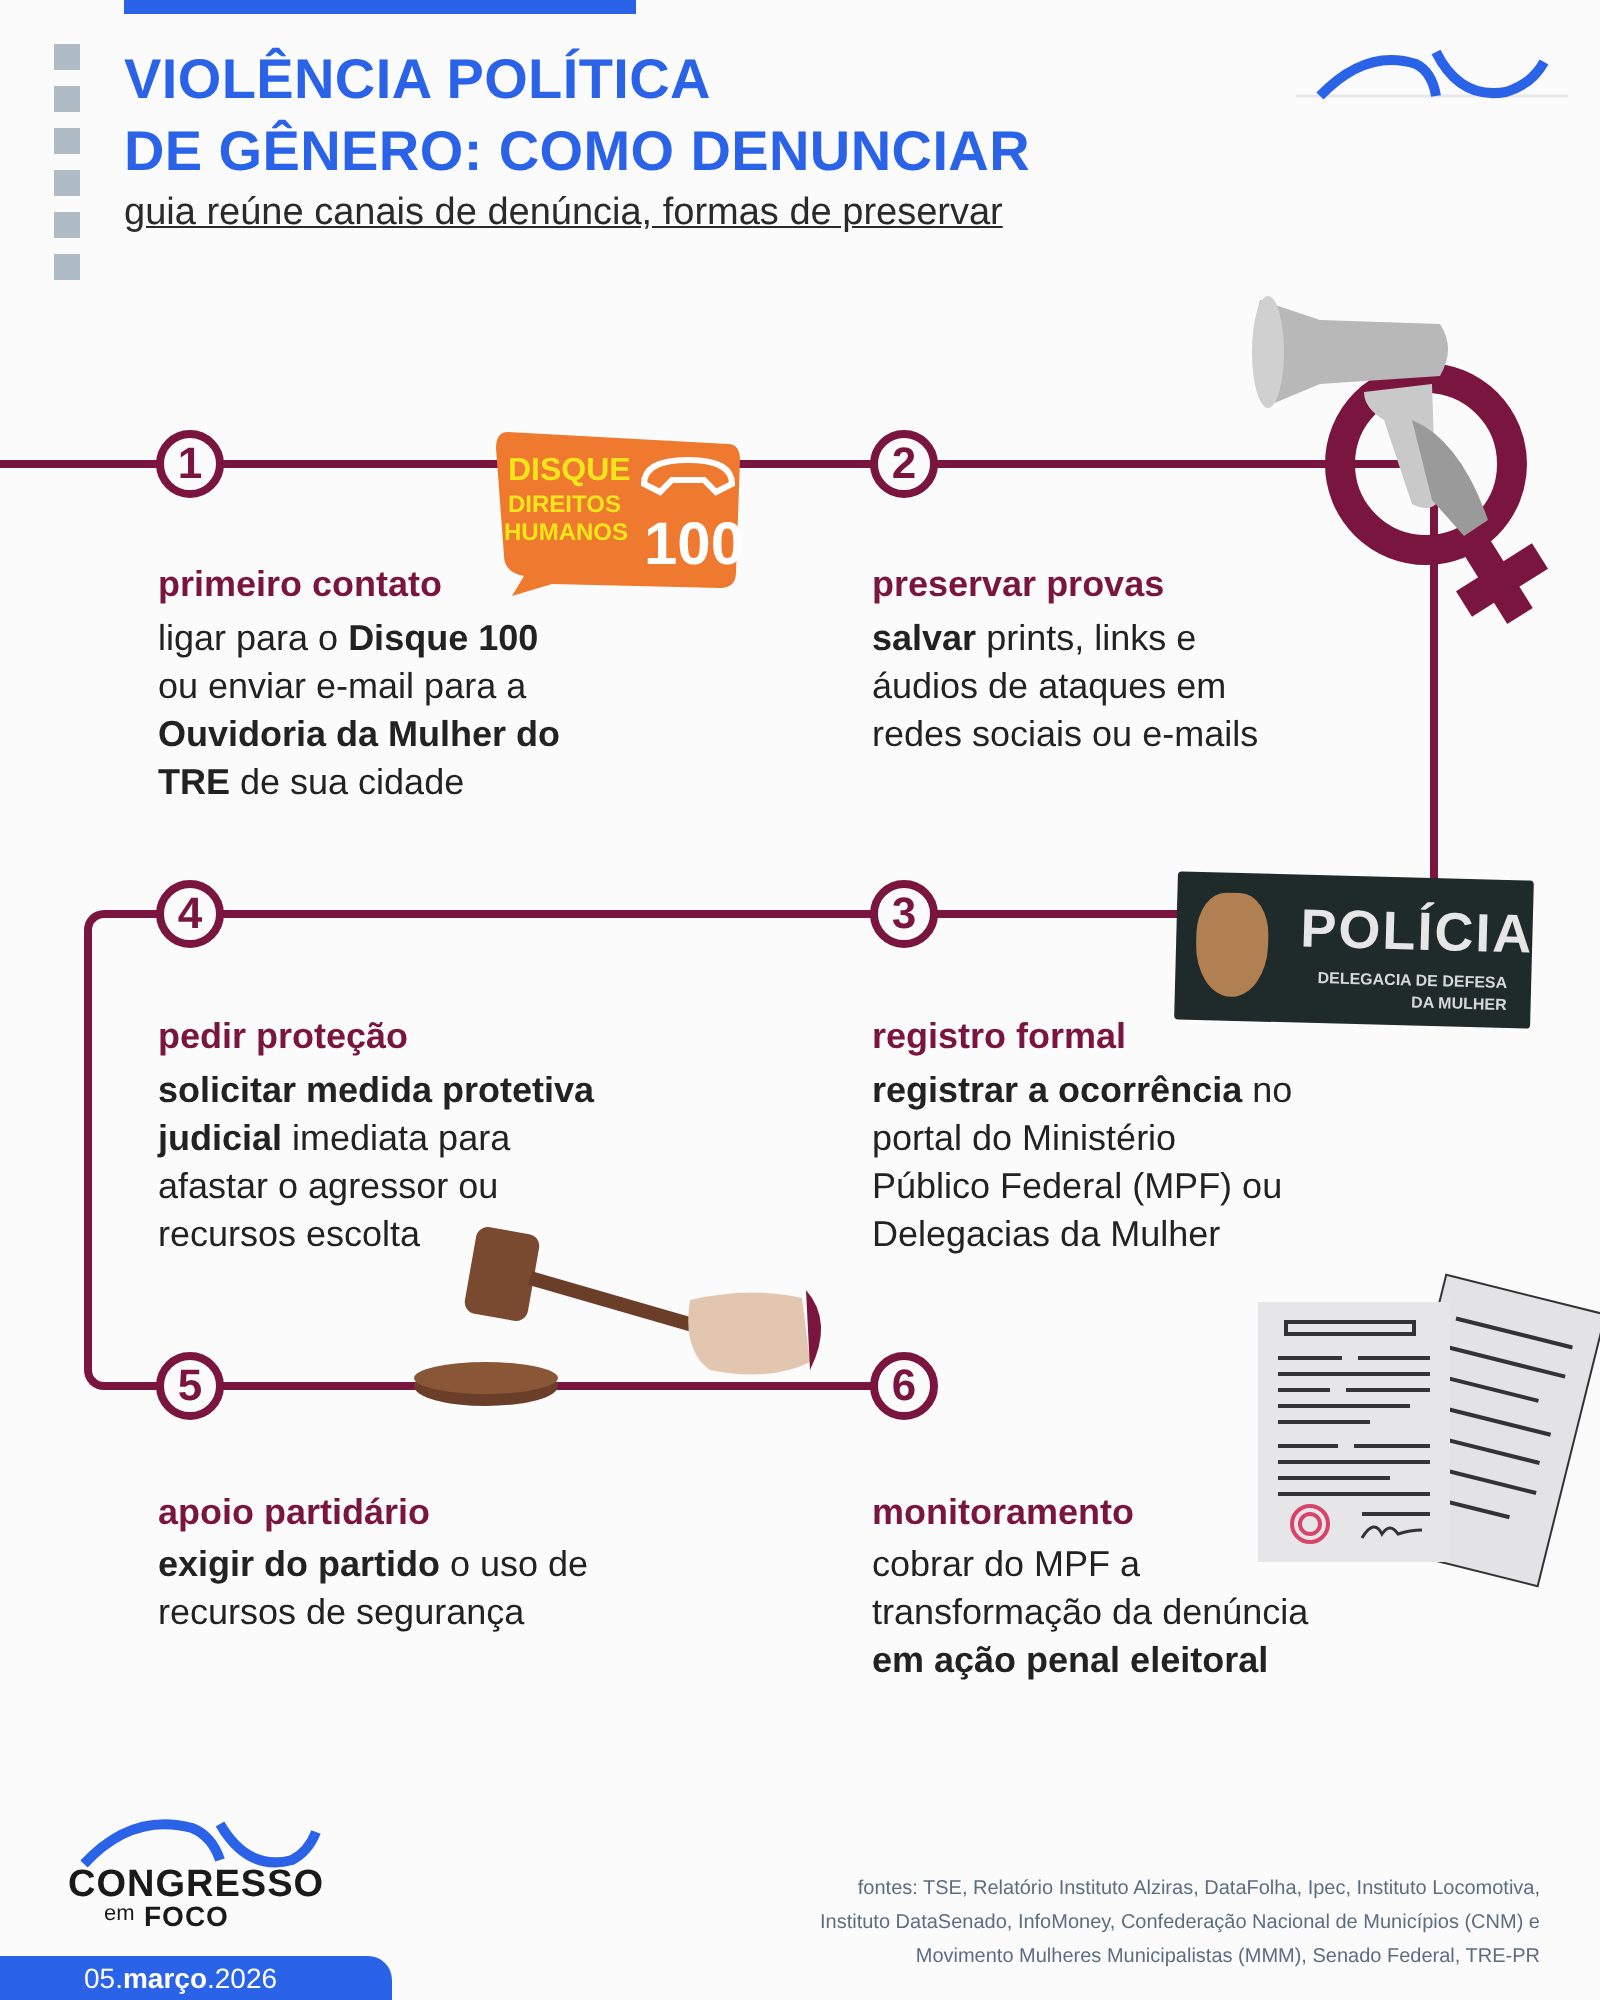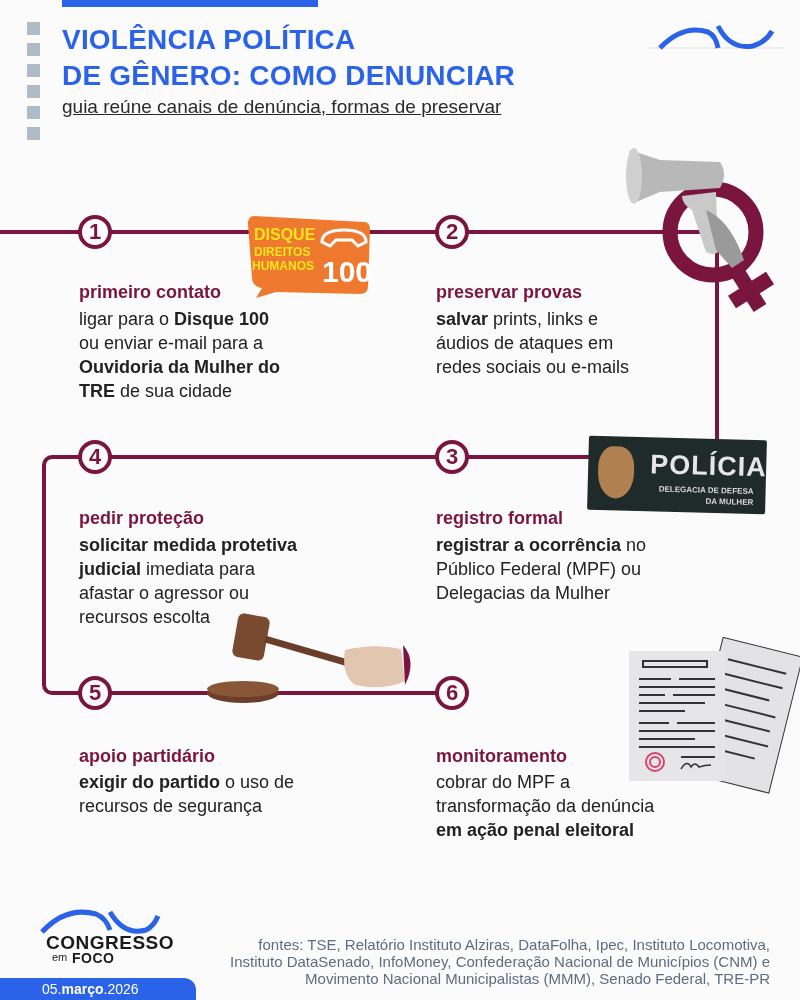--- a/index.html
+++ b/index.html
@@ -22,25 +22,25 @@
     .step-body { position: absolute; font-size: 18px; line-height: 24px; color: #222; }
     .step-body b { font-weight: bold; color: #222; }
 
     .disque { left: 246px; top: 212px; width: 126px; height: 86px; }
     .policia { left: 588px; top: 438px; width: 178px; height: 74px; transform: rotate(1.5deg); background: #1f2a2a; border-radius: 2px; }
     .policia .badge { position: absolute; left: 10px; top: 10px; width: 36px; height: 52px; background: #b08050; border-radius: 40% 40% 50% 50%; }
     .policia .ptxt { position: absolute; left: 62px; top: 12px; color: #e6e6e6; font-weight: bold; font-size: 27px; letter-spacing: 1px; }
     .policia .psub { position: absolute; right: 12px; top: 46px; color: #d8d8d8; font-size: 8px; text-align: right; line-height: 11px; font-weight: bold; }
 
     .footer-logo { left: 34px; top: 906px; }
-    .logo-main { position: absolute; left: 34px; top: 932px; font-weight: bold; font-size: 19px; color: #1a1a1a; letter-spacing: 0.5px; margin-left: 12px; }
+    .logo-main { position: absolute; left: 34px; top: 932px; font-weight: bold; font-size: 19px; color: #1a1a1a; letter-spacing: 0.5px; }
     .logo-sub { position: absolute; left: 52px; top: 951px; font-size: 11px; color: #1a1a1a; }
     .logo-foco { position: absolute; left: 72px; top: 950px; font-weight: bold; font-size: 14px; color: #1a1a1a; letter-spacing: 0.5px; }
     .datebar { left: 0; top: 978px; width: 196px; height: 22px; background: #2b63e8; border-top-right-radius: 12px; color: #fff; font-size: 14px; padding-left: 42px; line-height: 22px; }
-    .sources { right: 30px; top: 936px; width: 560px; text-align: right; font-size: 15px; line-height: 17px; color: #5d6d80; }
+    .sources { right: 30px; top: 936px; width: 560px; text-align: right; font-size: 10px; line-height: 17px; color: #5d6d80; }
   </style>
 </head>
 <body>
 
 <div class="abs topbar"></div>
 <div class="abs sq" style="top:22px"></div>
 <div class="abs sq" style="top:43px"></div>
 <div class="abs sq" style="top:64px"></div>
 <div class="abs sq" style="top:85px"></div>
 <div class="abs sq" style="top:106px"></div>
@@ -88,20 +88,21 @@
     <div><b>Ouvidoria da Mulher do</b></div>
     <div><b>TRE</b><span> de sua cidade</span></div>
   </div>
 <div class="step-body" style="left:436px;top:307px">
     <div><b>salvar</b><span> prints, links e</span></div>
     <div><span>áudios de ataques em</span></div>
     <div><span>redes sociais ou e-mails</span></div>
   </div>
 <div class="step-body" style="left:436px;top:533px">
     <div><b>registrar a ocorrência</b><span> no</span></div>
+    <div><span>portal do Ministério</span></div>
     <div><span>Público Federal (MPF) ou</span></div>
     <div><span>Delegacias da Mulher</span></div>
   </div>
 <div class="step-body" style="left:79px;top:533px">
     <div><b>solicitar medida protetiva</b></div>
     <div><b>judicial</b><span> imediata para</span></div>
     <div><span>afastar o agressor ou</span></div>
     <div><span>recursos escolta</span></div>
   </div>
 <div class="step-body" style="left:79px;top:770px">
@@ -194,14 +195,14 @@
 <div class="logo-sub">em</div>
 <div class="logo-foco">FOCO</div>
 
 <div class="abs datebar">
   <span>05.</span><b>março</b><span>.2026</span>
 </div>
 
 <div class="abs sources">
   <div>fontes: TSE, Relatório Instituto Alziras, DataFolha, Ipec, Instituto Locomotiva,</div>
   <div>Instituto DataSenado, InfoMoney, Confederação Nacional de Municípios (CNM) e</div>
-  <div>Movimento Nacional Municipalistas (MMM), Senado Federal, TRE-PR</div>
+  <div>Movimento Mulheres Municipalistas (MMM), Senado Federal, TRE-PR</div>
 </div>
 
 </body></html>

